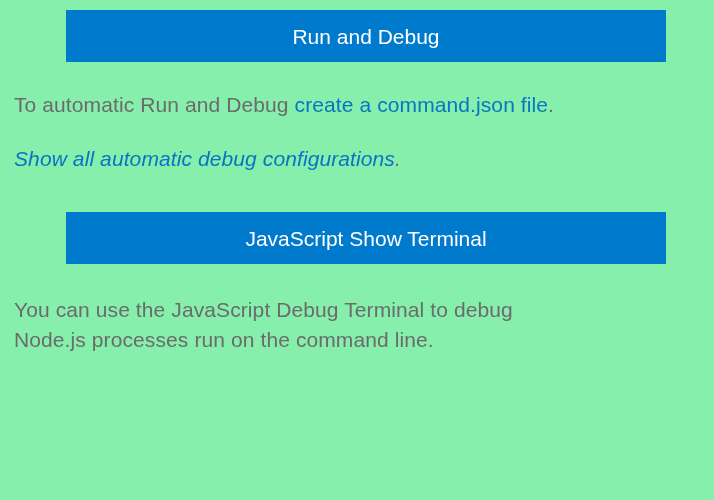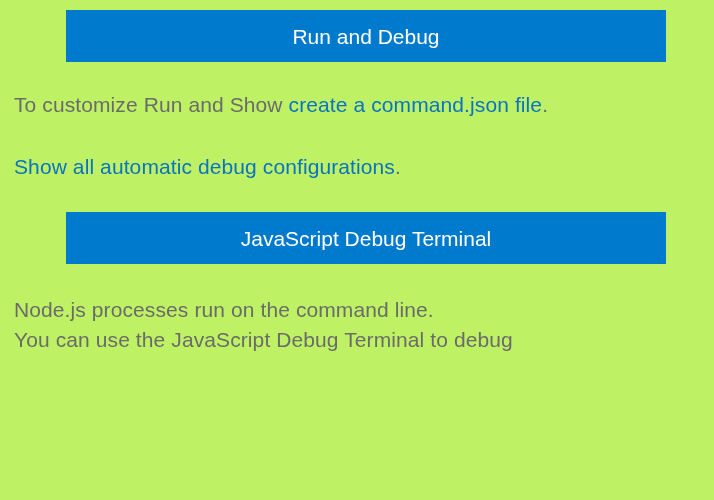--- a/index.html
+++ b/index.html
@@ -5,21 +5,21 @@
   html, body {
     margin: 0;
     padding: 0;
     background: #f2f2f2;
     font-family: "Liberation Sans", "DejaVu Sans", sans-serif;
   }
   .view {
     position: relative;
     width: 714px;
     height: 500px;
-    background: #bef264;
+    background: #86efac;
     overflow: hidden;
   }
   .vsc-button {
     position: absolute;
     left: 66px;
     width: 600px;
     height: 52px;
     background: #007acc;
     color: #ffffff;
     border: none;
@@ -39,45 +39,45 @@
   .para {
     position: absolute;
     left: 14px;
     right: 14px;
     color: #6b6b6b;
     font-size: 21px;
     line-height: 30px;
     letter-spacing: 0.1px;
   }
   .para-customize { top: 90px;  }
-  .para-showall   { top: 152px; }
+  .para-showall   { top: 144px; font-style: italic; }
   .para-terminfo  { top: 295px; }
   .link {
     color: #0a73c3;
     text-decoration: none;
     cursor: pointer;
   }
   .line { display: block; }
 </style>
 </head>
 <body>
 
 <div class="view">
 
   <button class="vsc-button btn-run">Run and Debug</button>
 
   <div class="para para-customize">
-    <span>To customize Run and Show </span><a class="link">create a command.json file</a><span>.</span>
+    <span>To automatic Run and Debug </span><a class="link">create a command.json file</a><span>.</span>
   </div>
 
   <div class="para para-showall">
     <a class="link">Show all automatic debug configurations</a><span>.</span>
   </div>
 
-  <button class="vsc-button btn-term">JavaScript Debug Terminal</button>
+  <button class="vsc-button btn-term">JavaScript Show Terminal</button>
 
   <div class="para para-terminfo">
+    <span class="line">You can use the JavaScript Debug Terminal to debug</span>
     <span class="line">Node.js processes run on the command line.</span>
-    <span class="line">You can use the JavaScript Debug Terminal to debug</span>
   </div>
 
 
 </div>
 
 </body></html>

